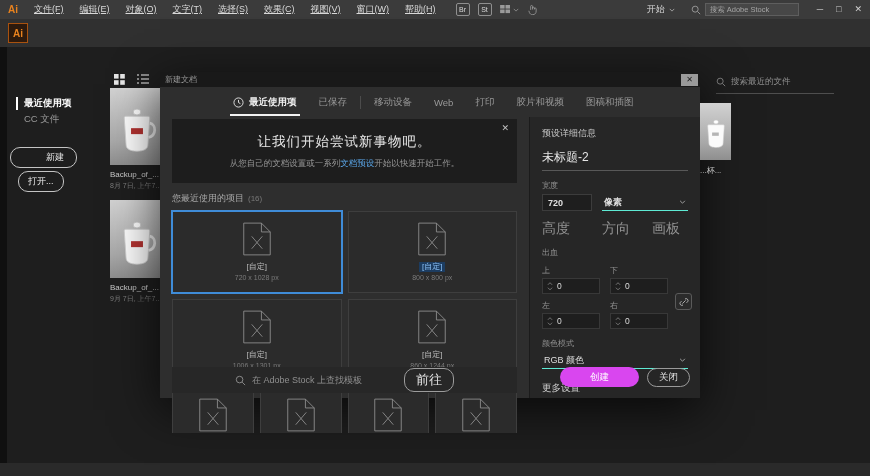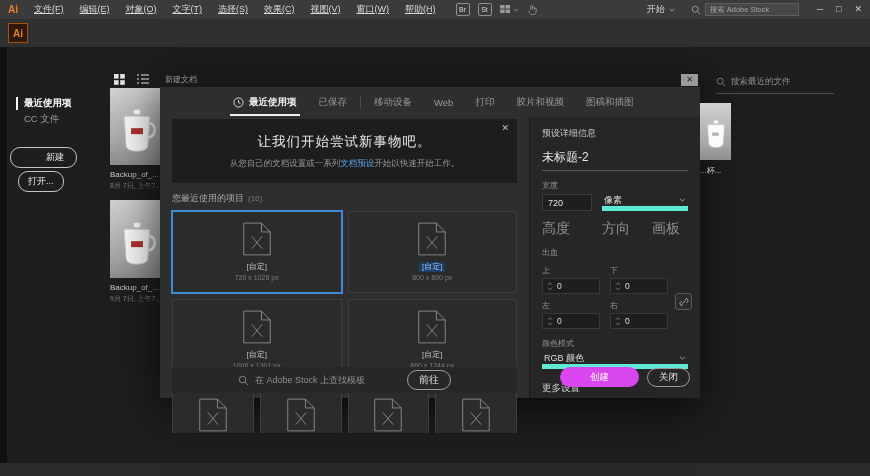--- a/index.html
+++ b/index.html
@@ -68,29 +68,29 @@
   .card{background:#2b2b2b;border:1px solid #3e3e3e;height:82px;display:flex;flex-direction:column;align-items:center;padding-top:9px;}
   .card.sel{border-color:#3f8cd8;box-shadow:0 0 0 1px #3f8cd8;}
   .c-label{font-size:8px;color:#bdbdbd;margin-top:5px;line-height:10px;}
   .c-label.hl{color:#8cc2f7;background:#1c3c60;padding:0 3px;}
   .c-size{font-size:7px;color:#7b7b7b;margin-top:2px;}
   .pgrid2{margin-top:6px;display:grid;grid-template-columns:repeat(4,1fr);gap:6px;height:46px;overflow:hidden;}
   .card2{background:#2b2b2b;border:1px solid #3e3e3e;height:82px;display:flex;justify-content:center;padding-top:9px;}
 
   .stock-row{position:absolute;left:12px;right:12px;bottom:5px;height:26px;background:#272727;display:flex;align-items:center;justify-content:center;}
   .stock-ph{font-size:9px;color:#8f8f8f;margin-left:6px;}
-  .go-btn{margin-left:42px;border:1px solid #9c9c9c;border-radius:10px;color:#e2e2e2;font-size:10px;padding:2px 11px;background:transparent;}
+  .go-btn{margin-left:42px;border:1px solid #9c9c9c;border-radius:10px;color:#e2e2e2;font-size:13px;padding:2px 11px;background:transparent;}
 
   
   .s-h{font-size:9px;color:#c8c8c8;}
   .s-name{margin-top:9px;font-size:12px;color:#e6e6e6;padding-bottom:4px;border-bottom:1px solid #585858;}
   .s-lab{font-size:8px;color:#919191;margin-top:9px;}
-  .fldrow{display:flex;gap:10px;margin-top:3px;align-items:flex-end;}
+  .fldrow{display:flex;gap:10px;margin-top:3px;align-items:flex-end;font-weight:bold;}
   .num{width:50px;height:17px;background:#1e1e1e;border:1px solid #3c3c3c;color:#e0e0e0;font-size:9px;display:flex;align-items:center;padding-left:5px;}
-  .ddl{flex:1;display:flex;align-items:center;justify-content:space-between;font-size:9px;color:#ddd;border-bottom:5px solid #5eead4;height:17px;padding:0 2px;}
+  .ddl{flex:1;display:flex;align-items:center;justify-content:space-between;font-size:9px;color:#ddd;border-bottom:1px solid #5eead4;height:17px;padding:0 2px;}
   .labrow{display:flex;margin-top:9px;}
   .labrow span{font-size:14px;color:#919191;}
   .lw1{width:60px;} .lw2{width:50px;}
   .hrow{display:flex;align-items:center;margin-top:3px;}
   .ori{display:flex;gap:5px;width:50px;margin-left:10px;}
   .ori-p{width:15px;height:19px;background:#12508e;border:1px solid #3f8cd8;border-radius:2px;display:flex;align-items:center;justify-content:center;}
   .ori-p i{display:block;width:7px;height:11px;border:1px solid #cfe4ff;border-radius:2px;}
   .ori-l{width:19px;height:19px;border:1px solid #4c4c4c;border-radius:2px;display:flex;align-items:center;justify-content:center;}
   .ori-l i{display:block;width:11px;height:7px;border:1px solid #8f8f8f;border-radius:2px;}
   .stepcol{display:flex;flex-direction:column;gap:2px;margin-left:6px;}

